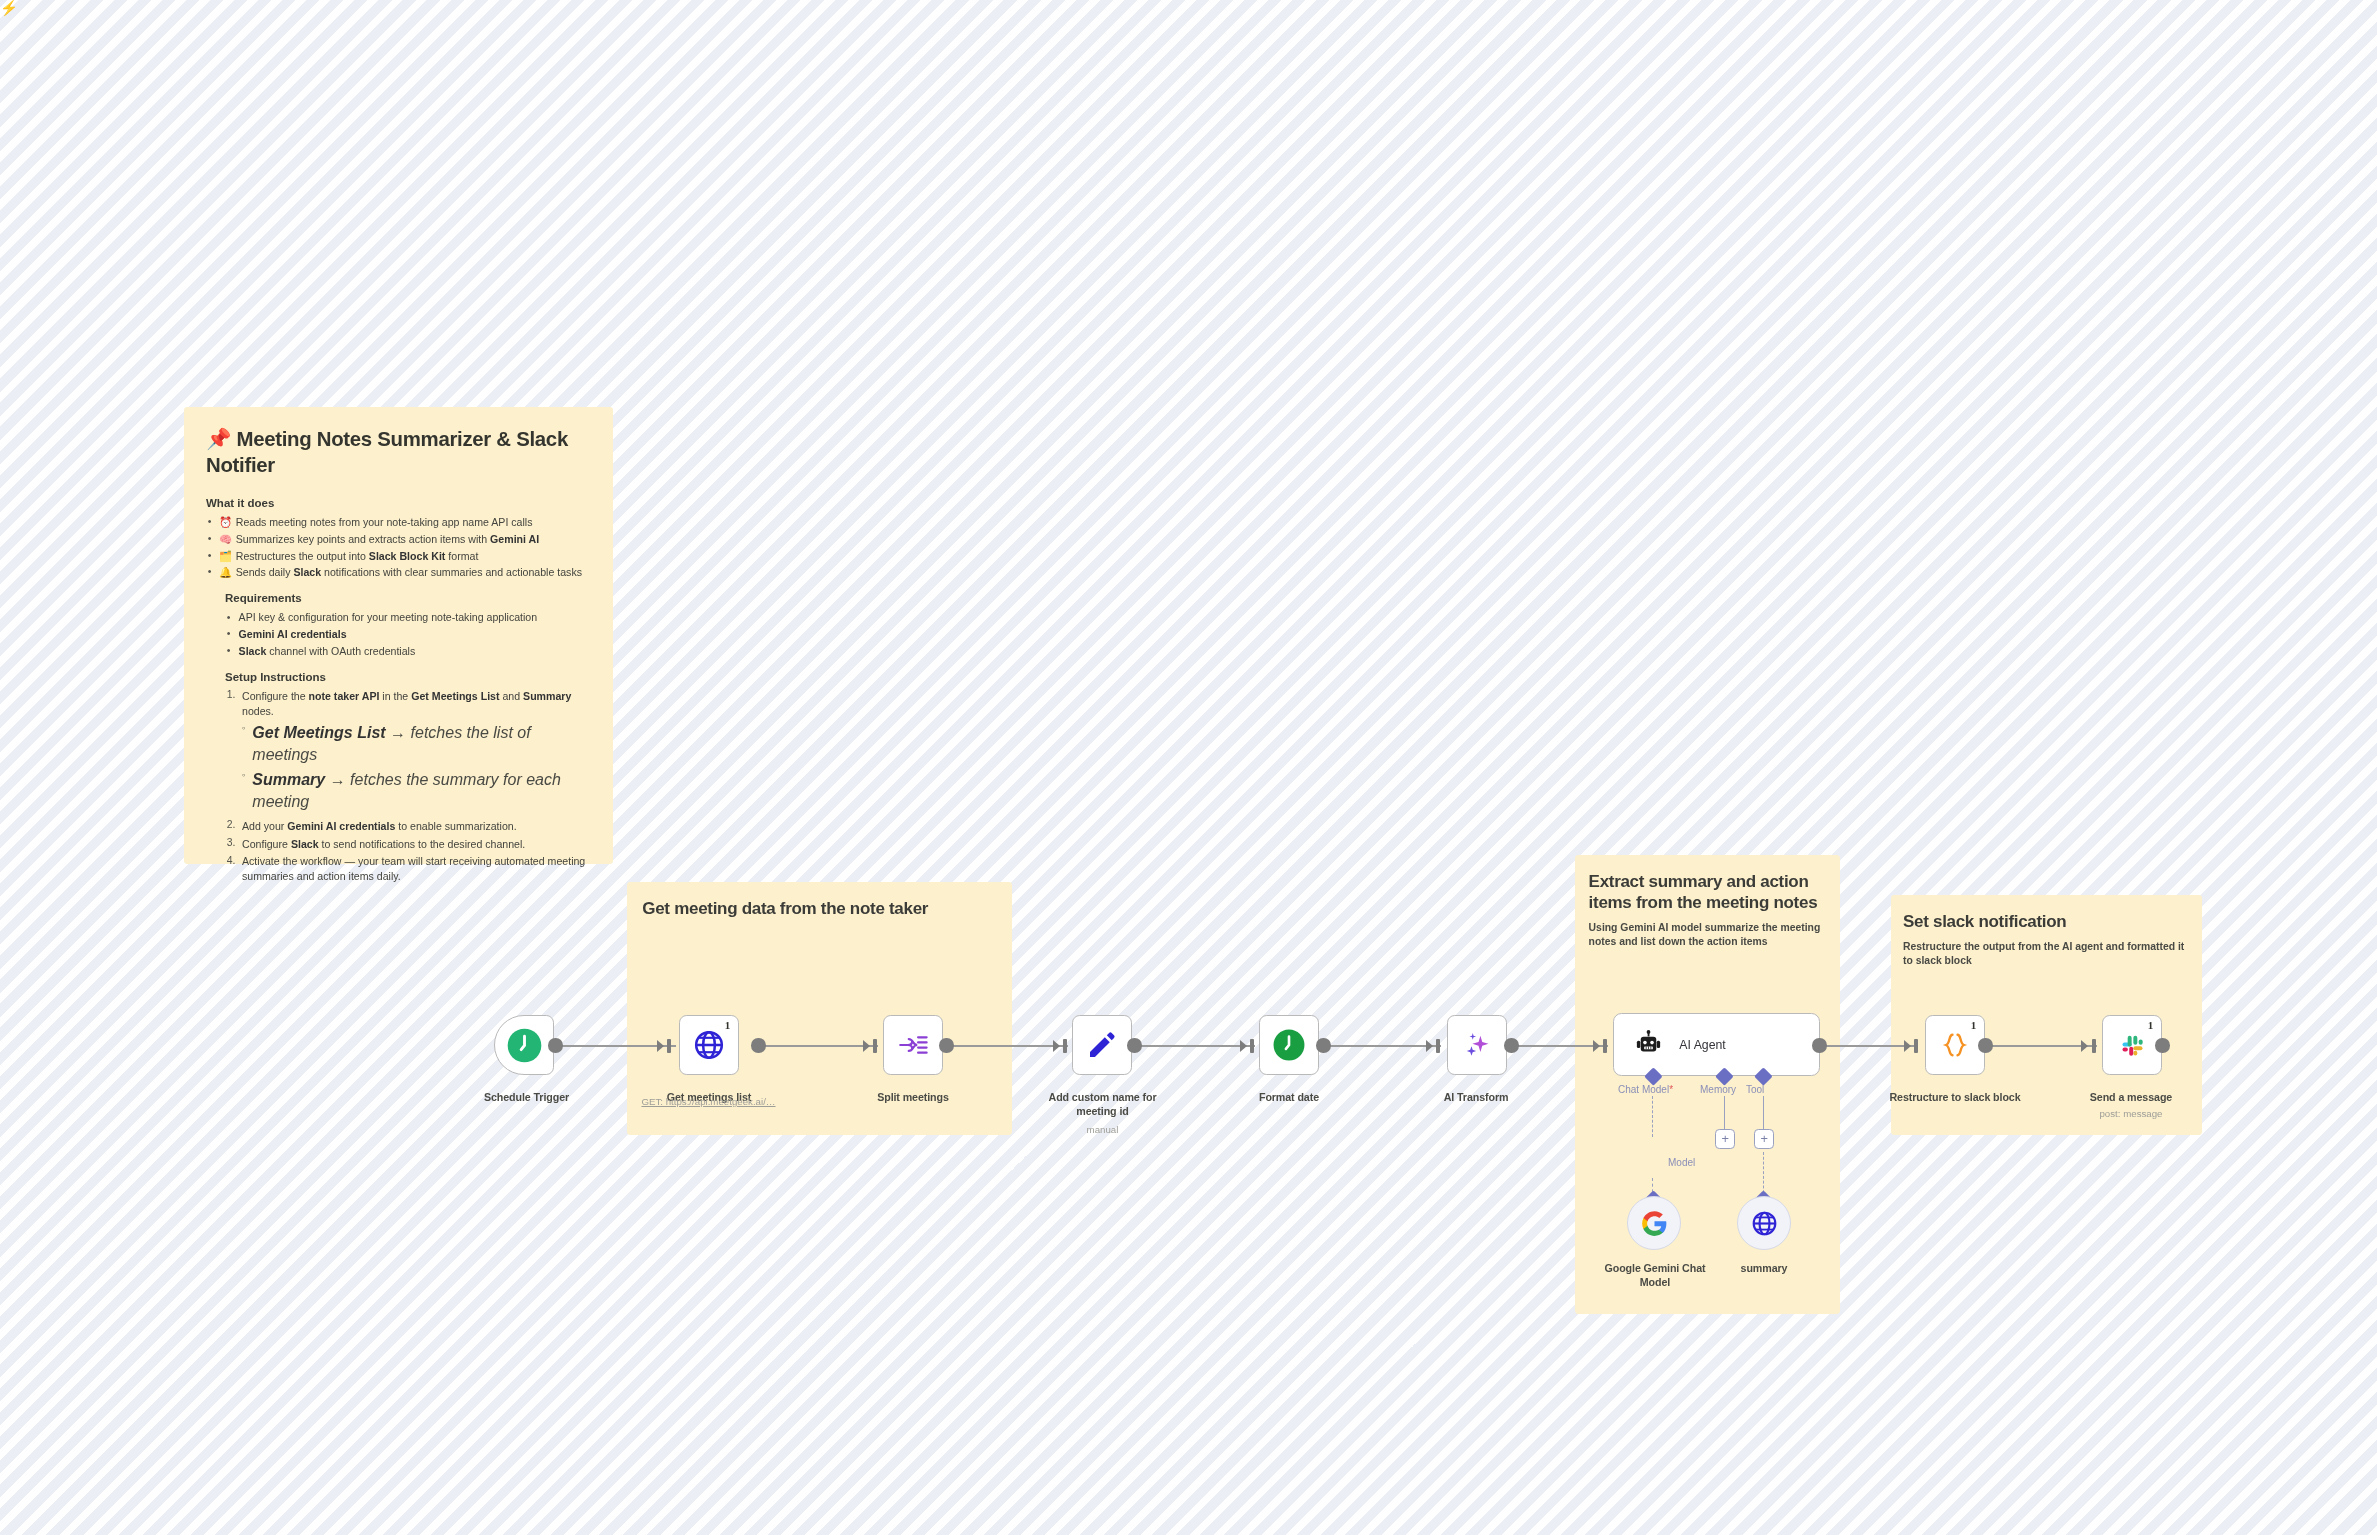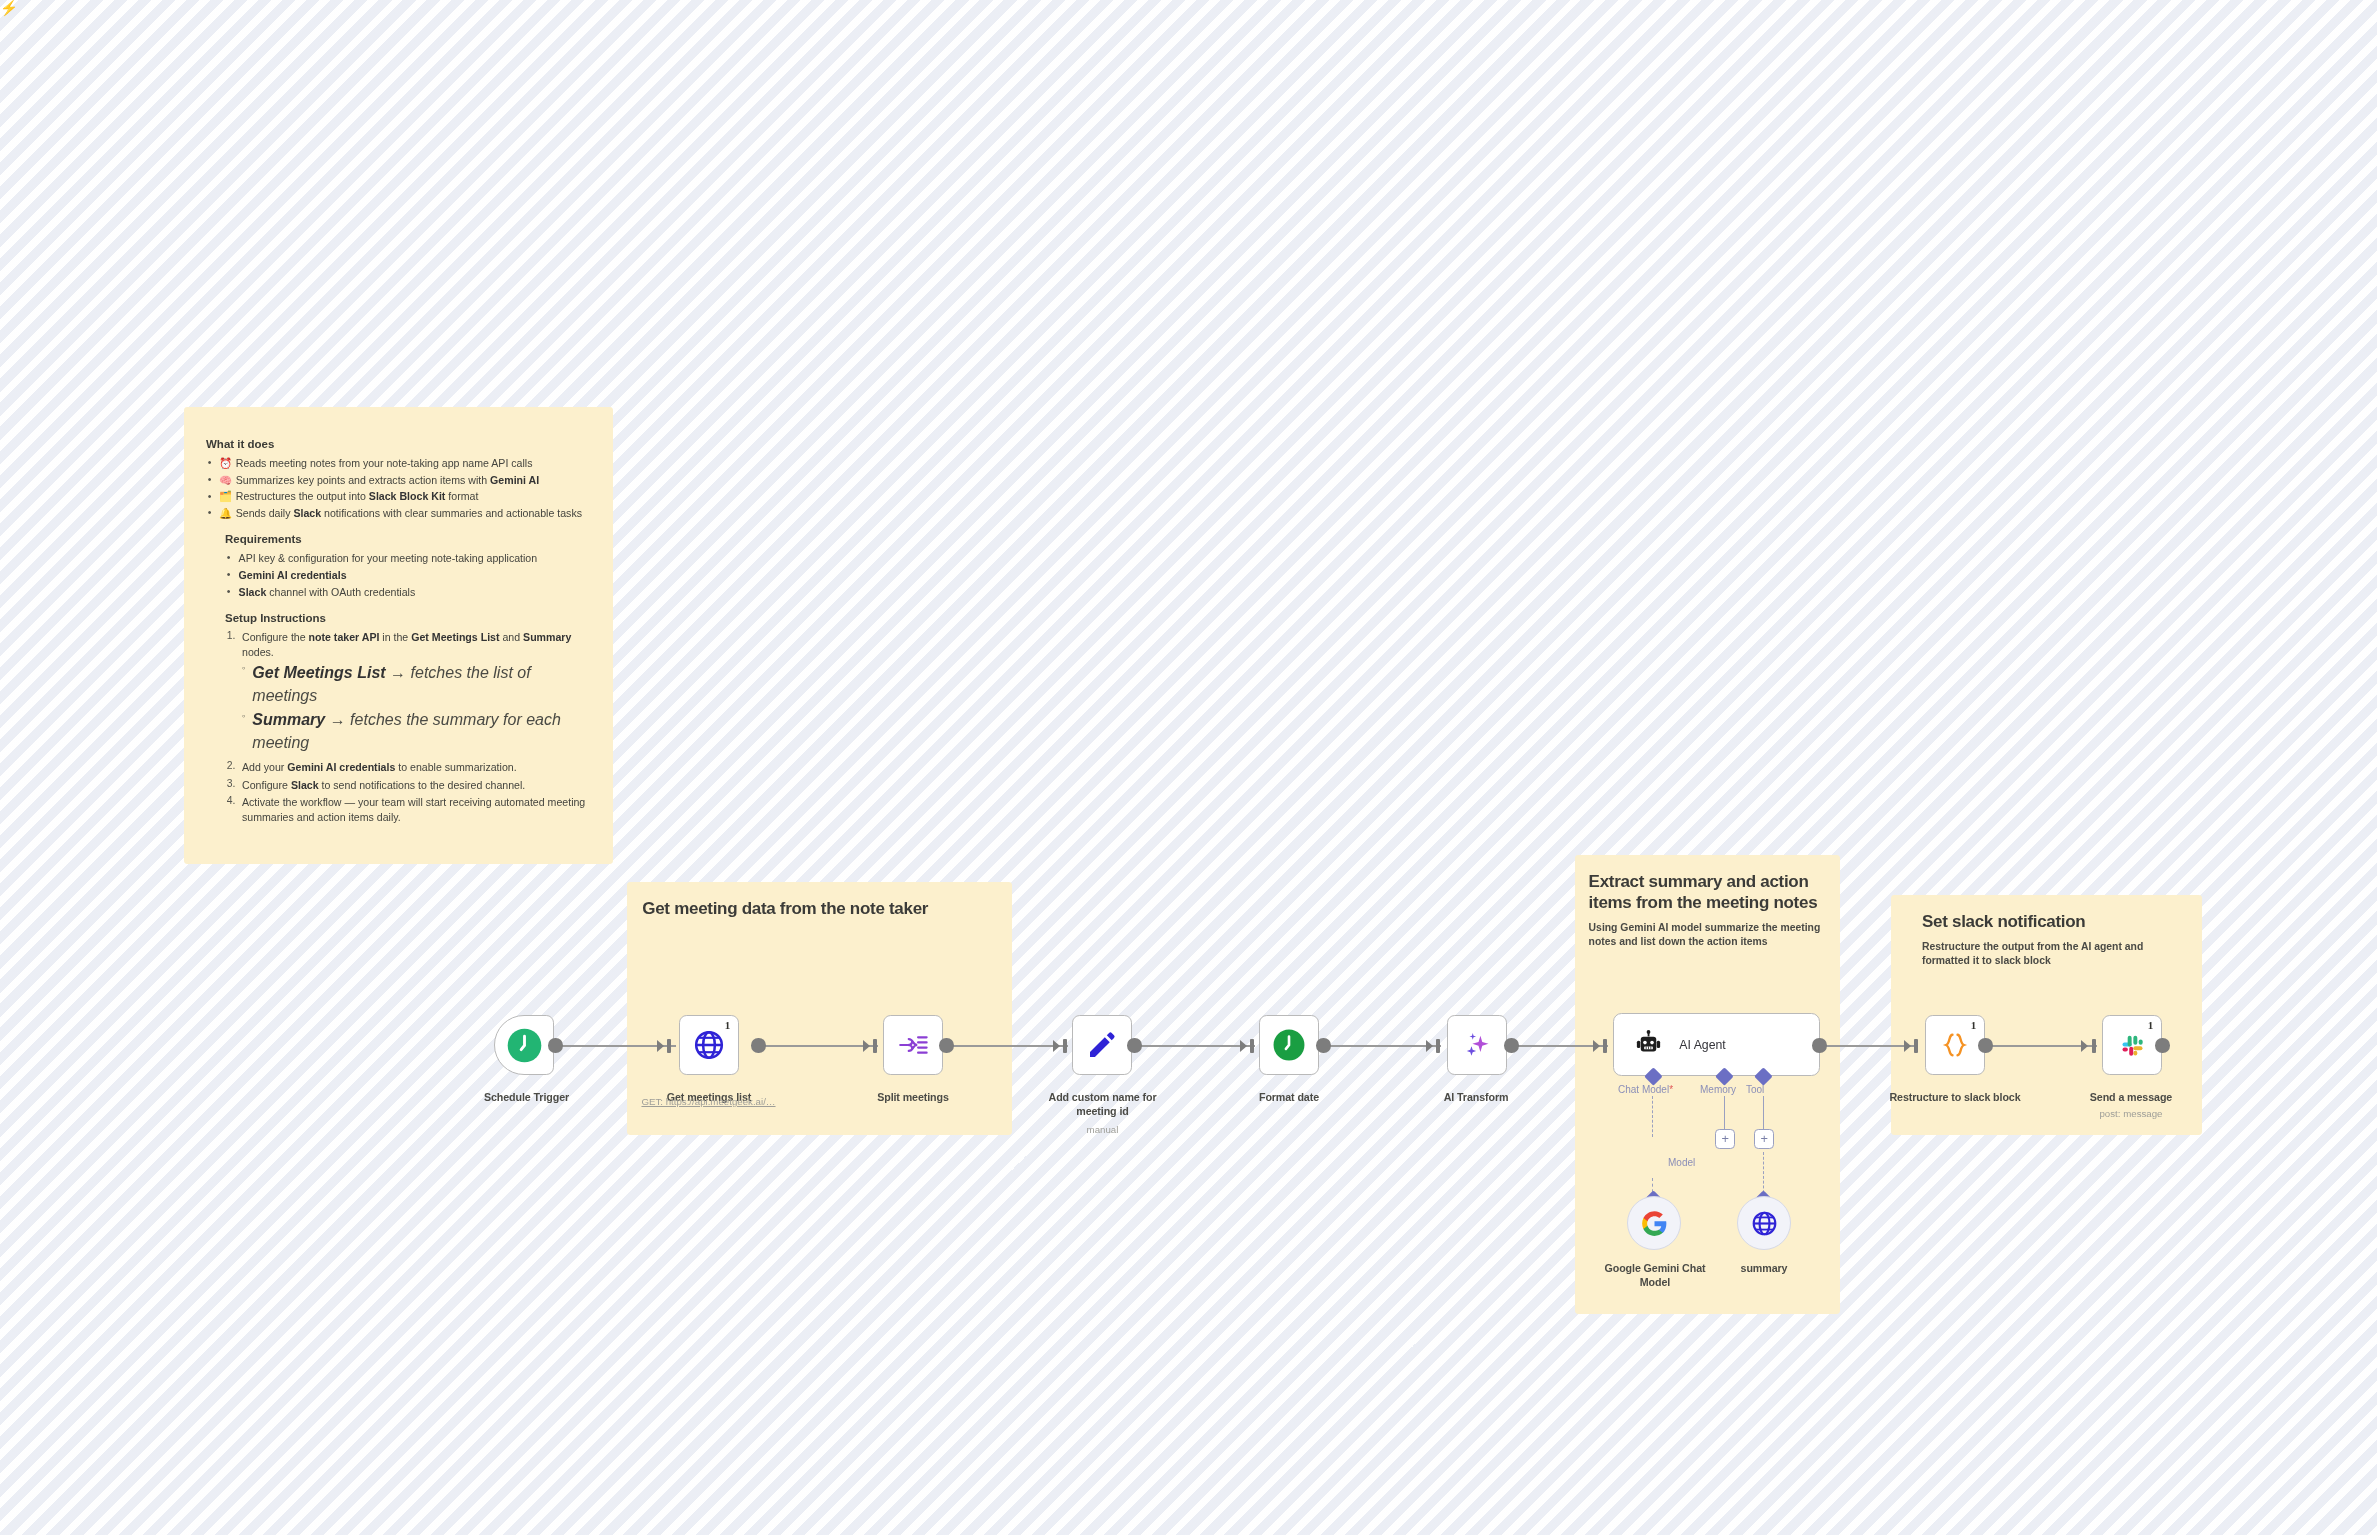--- a/index.html
+++ b/index.html
@@ -66,21 +66,21 @@
   #note-main b { font-weight: bold; color: #333; }
   #note-main .req-list { margin-left: 19px; }
 
   
   .sec-note .sticky-title { font-size: 17px; line-height: 1.22; letter-spacing: -0.3px; }
   .sec-note .sticky-sub { font-size: 10.4px; line-height: 1.35; margin-top: 7.7px; }
 
   #note-get   { left: 627px;  top: 882px; width: 385px; height: 253px; padding: 17px 15.3px; }
   #note-fmt   { left: 1213px; top: 848px;  width: 337px; height: 287px; padding: 17px 15.3px; }
   #note-agent { left: 1575px; top: 855px; width: 265px; height: 459px; padding: 17px 13.6px; }
-  #note-slack { left: 1891px; top: 895px; width: 311px; height: 240px; padding: 17px 31px; }
+  #note-slack { left: 1891px; top: 895px; width: 311px; height: 240px; padding: 17px 12px; }
 
   
   .wire {
     position: absolute; height: 1.7px; background: #9a9a9a;
   }
   .arrowhead {
     position: absolute; width: 0; height: 0;
     border-top: 6px solid transparent; border-bottom: 6px solid transparent;
     border-left: 7.7px solid #7d7d7d;
   }
@@ -165,20 +165,21 @@
     <div class="sticky-title">Extract summary and action items from the meeting notes</div>
     <div class="sticky-sub">Using Gemini AI model summarize the meeting notes and list down the action items</div>
   </div>
 
   <div class="sticky sec-note" id="note-slack">
     <div class="sticky-title">Set slack notification</div>
     <div class="sticky-sub">Restructure the output from the AI agent and formatted it to slack block</div>
   </div>
 
   <div class="sticky" id="note-main">
+    <div class="h1">📌 Meeting Notes Summarizer &amp; Slack Notifier</div>
 
     <div class="h2">What it does</div>
     <ul>
       <li>⏰ Reads meeting notes from your note-taking app name API calls</li>
       <li>🧠 Summarizes key points and extracts action items with <b>Gemini AI</b></li>
       <li>🗂️ Restructures the output into <b><b>Slack</b> Block Kit</b> format</li>
       <li>🔔 Sends daily <b>Slack</b> notifications with clear summaries and actionable tasks</li>
     </ul>
 
     <div class="h2 indent">Requirements</div>

